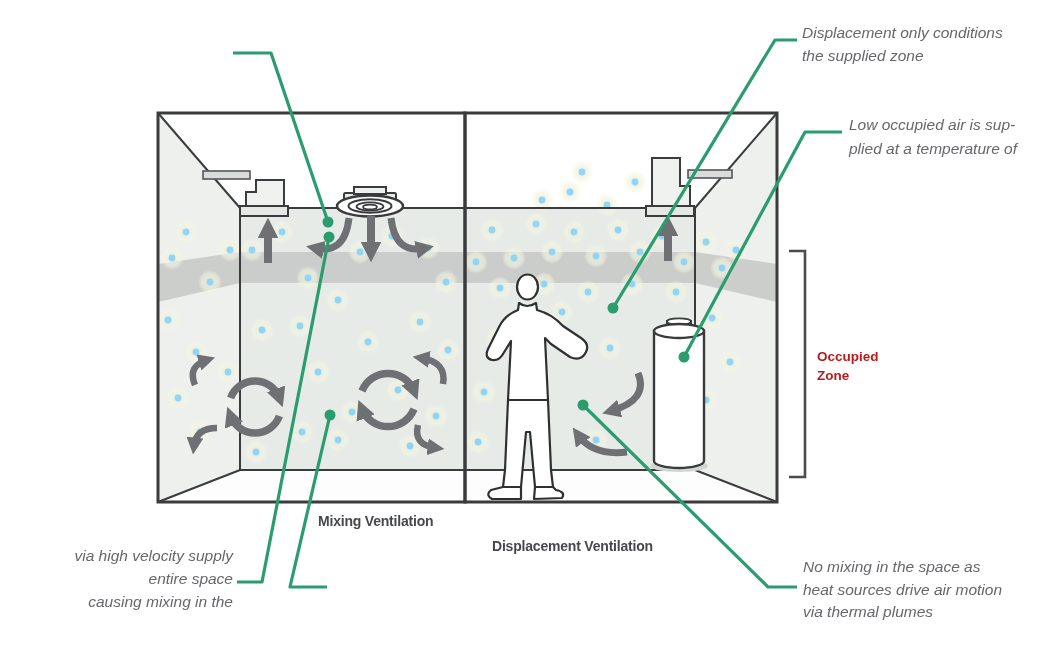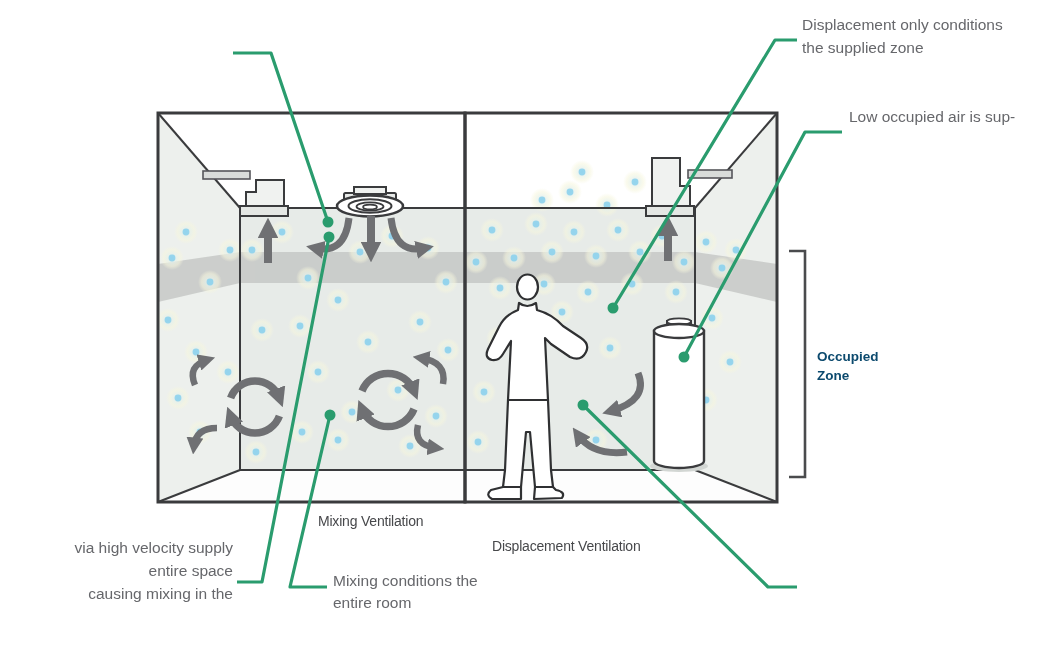--- a/index.html
+++ b/index.html
@@ -1,30 +1,30 @@
 <!DOCTYPE html>
 <html><head>
 <meta charset="utf-8">
 <style>
   html,body{margin:0;padding:0;background:#fff;}
   .canvas{position:relative;width:1060px;height:647px;background:#ffffff;
           font-family:"Liberation Sans",sans-serif;overflow:hidden;}
   .canvas svg{position:absolute;left:0;top:0;}
-  .ann{position:absolute;color:#66676b;font-size:15.5px;line-height:23px;}
+  .ann{position:absolute;font-style:italic;color:#66676b;font-size:15.5px;line-height:23px;margin-top:8px;}
   .ann div{white-space:nowrap;}
   #ann-high-velocity{left:8px;top:31px;width:222px;text-align:right;line-height:24px;}
   #ann-displacement-only{left:802px;top:13px;}
   #ann-low-velocity{left:849px;top:105px;line-height:24px;}
   #ann-diffusers{left:10px;top:536px;width:223px;text-align:right;}
   #ann-mixing-conditions{left:333px;top:570px;line-height:22px;}
   #ann-no-mixing{left:803px;top:548px;line-height:22.5px;}
-  .room-label{position:absolute;font-weight:normal;color:#47484b;font-size:14px;letter-spacing:-0.2px;white-space:nowrap;}
+  .room-label{position:absolute;font-weight:bold;color:#47484b;font-size:14px;letter-spacing:-0.2px;white-space:nowrap;}
   #label-mixing{left:318px;top:513px;}
   #label-displacement{left:492px;top:538px;}
-  #label-occupied{position:absolute;left:817px;top:347px;font-weight:bold;color:#0c4a6e;
+  #label-occupied{position:absolute;left:817px;top:347px;font-weight:bold;color:#b91c1c;
                   font-size:13.5px;line-height:19px;}
 </style>
 </head>
 <body>
 
 <div class="canvas">
 
 <svg width="1060" height="647" viewBox="0 0 1060 647">
   <defs>
     <radialGradient id="dg">
@@ -217,33 +217,35 @@
 </svg>
 
 
 <div class="ann" id="ann-displacement-only">
   <div>Displacement only conditions</div>
   <div>the supplied zone</div>
 </div>
 
 <div class="ann" id="ann-low-velocity">
   <div>Low occupied air is sup-</div>
+  <div>plied at a temperature of</div>
 </div>
 
 <div class="ann" id="ann-diffusers">
   <div>via high velocity supply</div>
   <div>entire space</div>
   <div>causing mixing in the</div>
 </div>
 
-<div class="ann" id="ann-mixing-conditions">
-  <div>Mixing conditions the</div>
-  <div>entire room</div>
-</div>
-
+
+<div class="ann" id="ann-no-mixing">
+  <div>No mixing in the space as</div>
+  <div>heat sources drive air motion</div>
+  <div>via thermal plumes</div>
+</div>
 
 <div class="room-label" id="label-mixing">Mixing Ventilation</div>
 <div class="room-label" id="label-displacement">Displacement Ventilation</div>
 
 <div id="label-occupied">
   <div>Occupied</div>
   <div>Zone</div>
 </div>
 
 </div>

